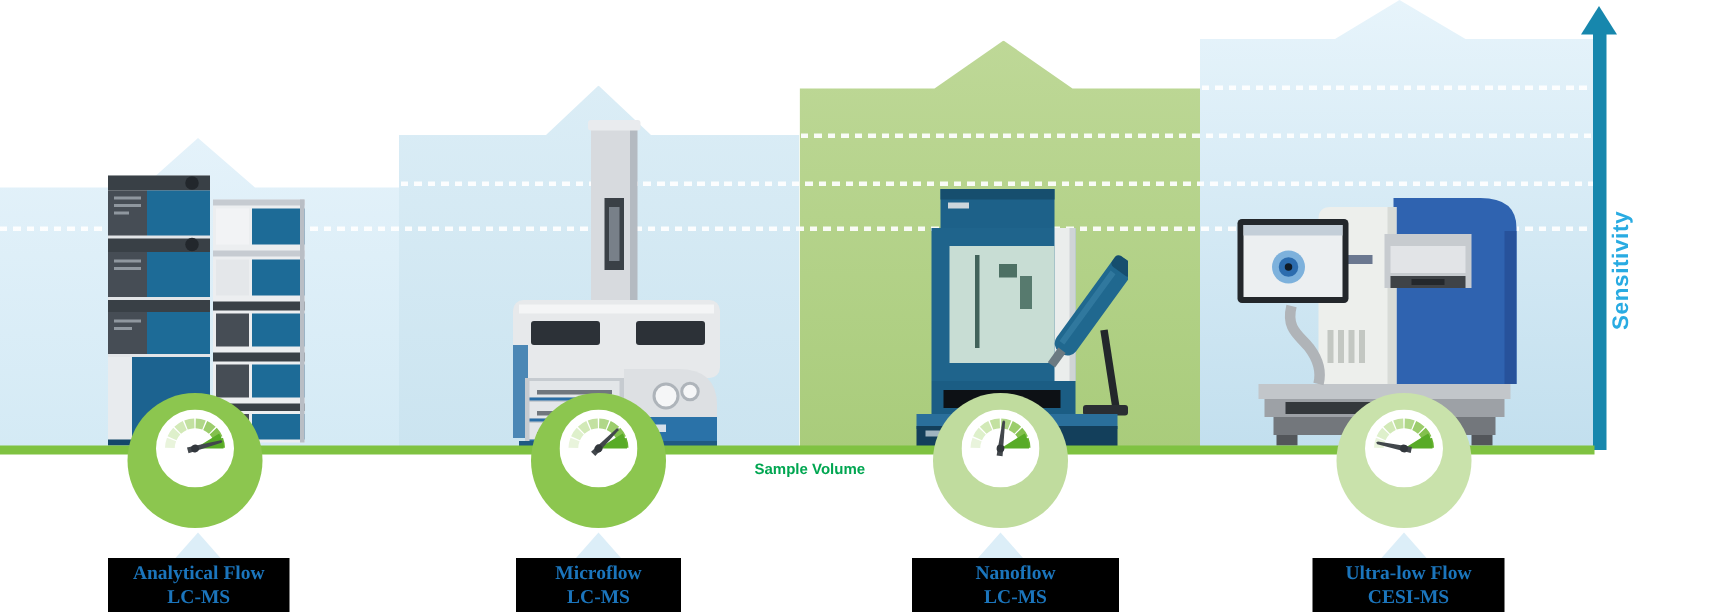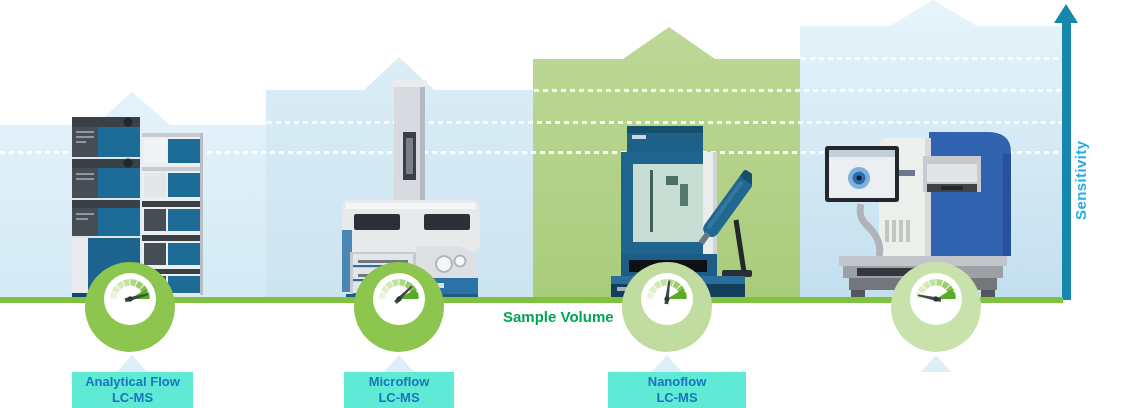--- a/index.html
+++ b/index.html
@@ -19,32 +19,32 @@
   .dl1{top:57px;left:801px;width:262px;}
   .dl2{top:89px;left:534px;width:529px;}
   .dl3{top:121px;left:267px;width:796px;}
   .dl4{top:151px;left:0;width:1063px;}
   .baseline{position:absolute;left:0;top:297px;width:1063px;height:6px;z-index:6;}
   .instr{position:absolute;z-index:4;}
   .gauge-wrap{position:absolute;width:90px;height:90px;border-radius:50%;z-index:7;}
   .gw1{left:85px;top:262px;}  .gw2{left:354px;top:262px;}
   .gw3{left:622px;top:262px;} .gw4{left:891px;top:262px;}
   .gauge-wrap svg{position:absolute;left:19px;top:11px;}
-  .callout-box{position:absolute;top:372px;height:36px;background:#5eead4;z-index:8;
+  .callout-box{position:absolute;top:372px;height:36px;background:#000000;z-index:8;
         display:flex;flex-direction:column;align-items:center;justify-content:center;
-        color:#1b75bc;font-size:13px;font-weight:bold;line-height:16px;text-align:center;}
+        color:#1b75bc;font-size:13px;font-weight:bold;line-height:16px;text-align:center;font-family:Liberation Serif, serif;}
   .callout-tri{position:absolute;top:355px;width:0;height:0;z-index:8;
         border-left:15px solid transparent;border-right:15px solid transparent;
         border-bottom:17px solid #dceef8;}
   .cb1{left:72px;width:121px;} .ct1{left:117px;}
   .cb2{left:344px;width:110px;}.ct2{left:384px;}
   .cb3{left:608px;width:138px;}.ct3{left:652px;}
   .cb4{left:875px;width:128px;}.ct4{left:921px;}
   .sample-volume{position:absolute;left:503px;top:308px;width:160px;
-        color:#00a651;font-size:15px;font-weight:bold;z-index:8;}
+        color:#00a651;font-size:10px;font-weight:bold;z-index:8;}
   .sens-shaft{position:absolute;left:1062px;top:20px;width:9px;height:280px;z-index:5;background:#1787ad;}
   .sens-head{position:absolute;left:1054px;top:4px;width:0;height:0;z-index:5;
         border-left:12.5px solid transparent;border-right:12.5px solid transparent;
         border-bottom:19px solid #1787ad;}
   .sens-label{position:absolute;left:1072px;top:100px;height:120px;z-index:5;
         writing-mode:vertical-rl;transform:rotate(180deg);
         color:#29abe2;font-size:15px;font-weight:bold;letter-spacing:.4px;}
 </style>
 </head>
 <body>
@@ -291,14 +291,18 @@
   <div class="callout-box cb2">
     <span>Microflow</span>
     <span>LC-MS</span>
   </div>
   <div class="callout-tri ct3"></div>
   <div class="callout-box cb3">
     <span>Nanoflow</span>
     <span>LC-MS</span>
   </div>
   <div class="callout-tri ct4"></div>
+  <div class="callout-box cb4">
+    <span>Ultra-low Flow</span>
+    <span>CESI-MS</span>
+  </div>
 
 </div>
 
 </body></html>

